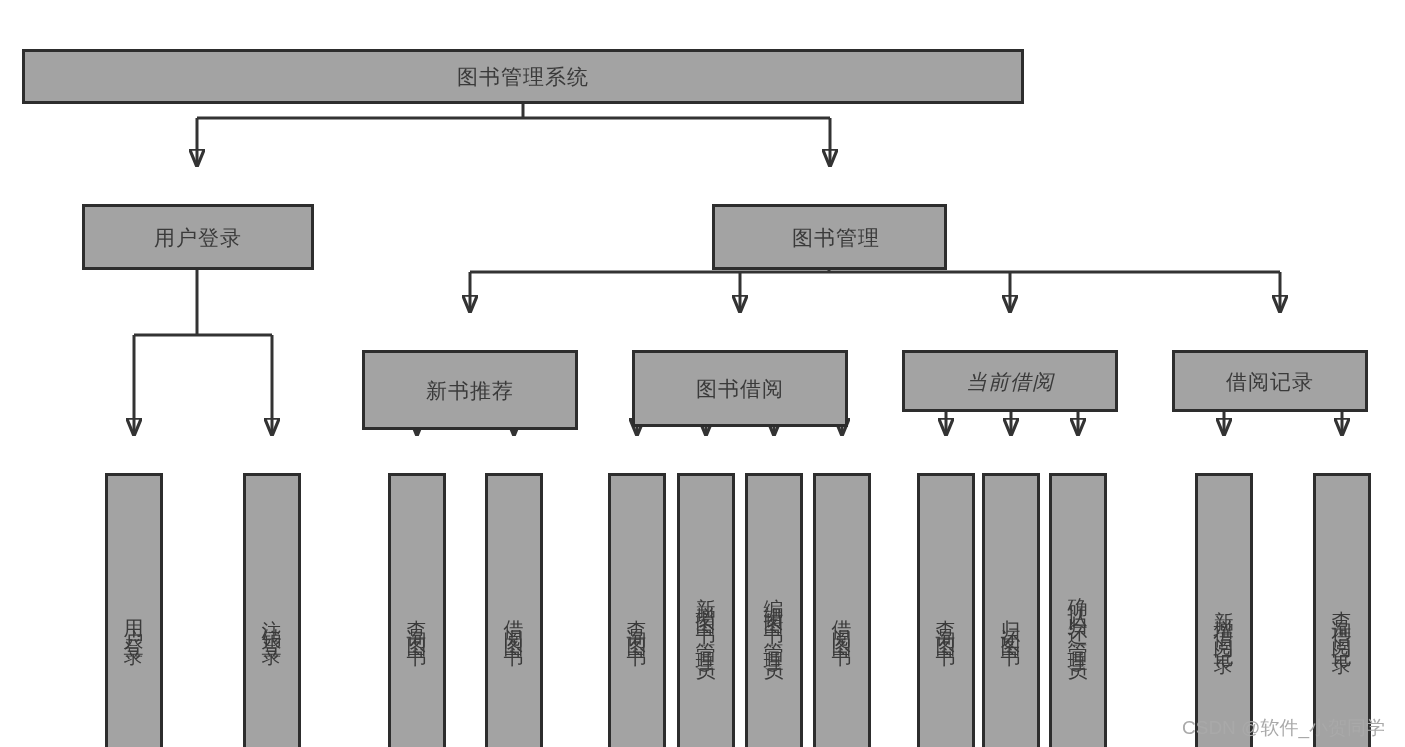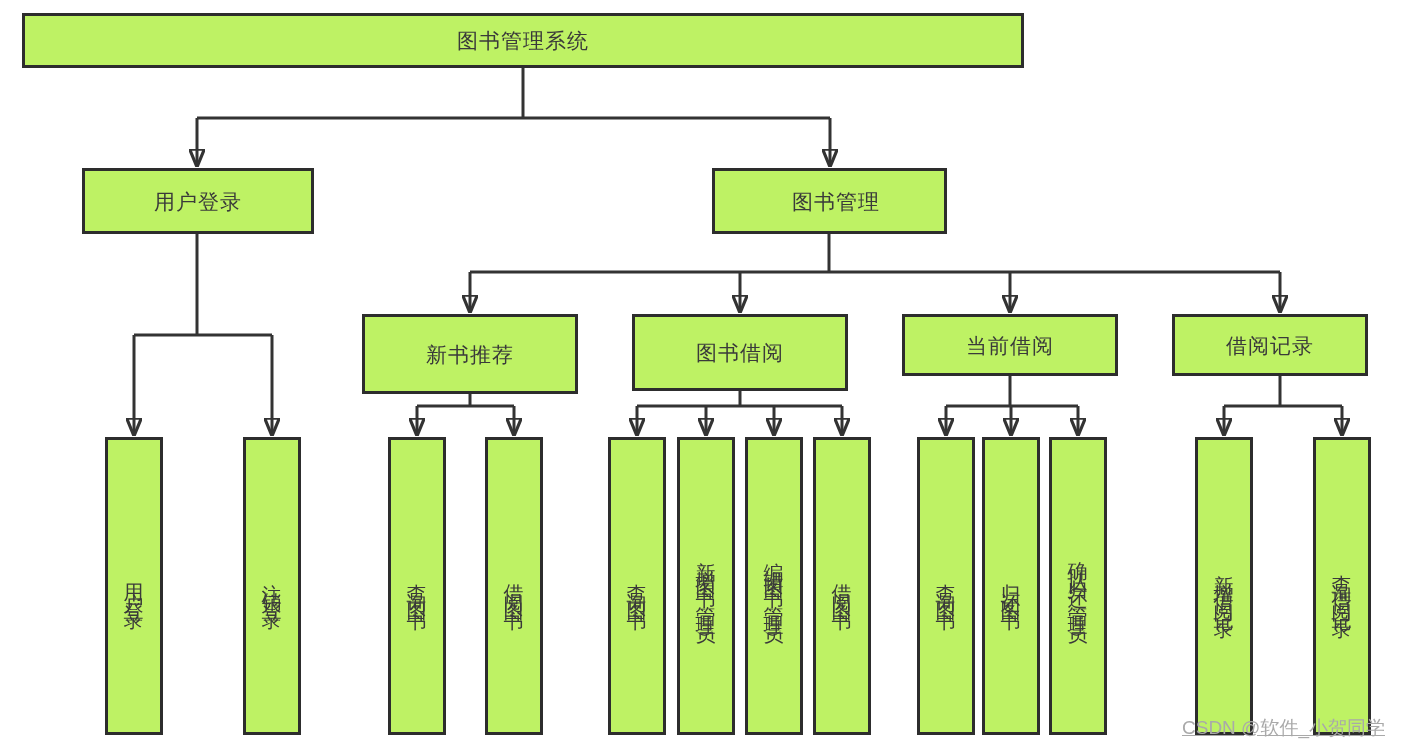--- a/index.html
+++ b/index.html
@@ -7,31 +7,32 @@
     position: relative;
     width: 1405px;
     height: 747px;
     background: #ffffff;
     overflow: hidden;
     font-family: "Liberation Sans", sans-serif;
   }
   .box {
     position: absolute;
     box-sizing: border-box;
-    background: #bef264;
+    background: #a3a3a3;
     border: 3px solid #2d2d2d;
     display: flex;
     align-items: center;
     justify-content: center;
     color: #3a3a3a;
     font-size: 21px;
     line-height: 1;
     letter-spacing: 1px;
     text-align: center;
     z-index: 2;
+    margin-top: 36px;
   }
   .vbox {
     writing-mode: vertical-rl;
     letter-spacing: 9px;
     font-size: 20px;
     padding: 6px 0;
   }
   .connectors {
     position: absolute;
     left: 0; top: 0;
@@ -44,21 +45,20 @@
   }
   .watermark {
     position: absolute;
     left: 1182px;
     top: 715px;
     width: 215px;
     font-size: 19px;
     color: #a9a9a9;
     white-space: nowrap;
     z-index: 3;
-    text-decoration: underline;
   }
 </style>
 </head>
 <body>
 
 <div class="canvas">
 
   <svg class="connectors" width="1405" height="747" viewBox="0 0 1405 747">
     <defs>
       <marker id="arrow" markerUnits="userSpaceOnUse" markerWidth="18" markerHeight="16" viewBox="0 0 17 14" refX="16" refY="7" orient="auto">
@@ -107,21 +107,21 @@
     <path d="M1342 406 V435" marker-end="url(#arrow)"></path>
   </svg>
 
   <div class="box" style="left:22px; top:13px; width:1002px; height:55px;">图书管理系统</div>
 
   <div class="box" style="left:82px; top:168px; width:232px; height:66px;">用户登录</div>
   <div class="box" style="left:712px; top:168px; width:235px; height:66px;padding-left:13px;">图书管理</div>
 
   <div class="box" style="left:362px; top:314px; width:216px; height:80px;">新书推荐</div>
   <div class="box" style="left:632px; top:314px; width:216px; height:77px;">图书借阅</div>
-  <div class="box" style="left:902px; top:314px; width:216px; height:62px;">当前借阅</div>
+  <div class="box" style="left:902px; top:314px; width:216px; height:62px;font-style:italic;">当前借阅</div>
   <div class="box" style="left:1172px; top:314px; width:196px; height:62px;">借阅记录</div>
 
   <div class="box vbox" style="left:105px; top:437px; width:58px; height:298px;">用户登录</div>
   <div class="box vbox" style="left:243px; top:437px; width:58px; height:298px;">注销登录</div>
 
   <div class="box vbox" style="left:388px; top:437px; width:58px; height:298px;">查询图书</div>
   <div class="box vbox" style="left:485px; top:437px; width:58px; height:298px;">借阅图书</div>
 
   <div class="box vbox" style="left:608px; top:437px; width:58px; height:298px;">查询图书</div>
   <div class="box vbox" style="left:677px; top:437px; width:58px; height:298px;">新增图书（管理员）</div>

